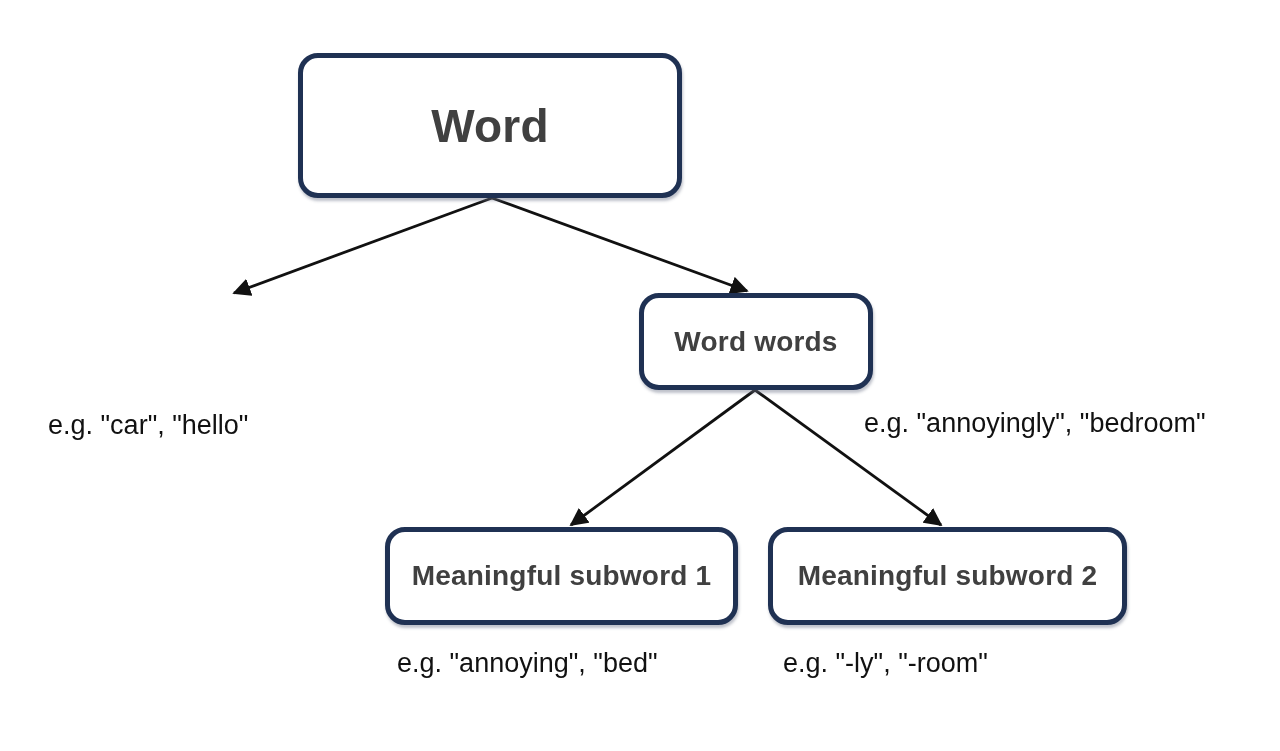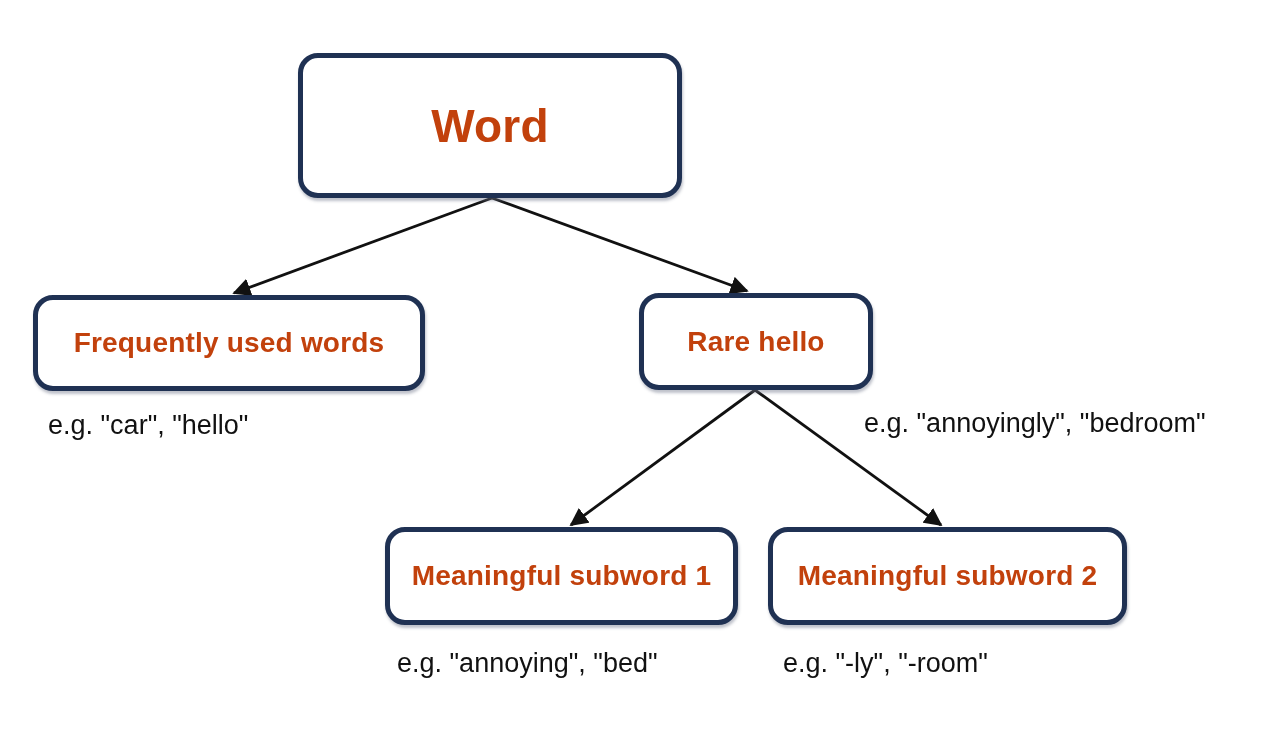--- a/index.html
+++ b/index.html
@@ -25,21 +25,21 @@
   }
   .node {
     position: absolute;
     box-sizing: border-box;
     background: #ffffff;
     border: 5px solid #1f3153;
     border-radius: 20px;
     display: flex;
     align-items: center;
     justify-content: center;
-    color: #c2410c;
+    color: #404040;
     font-weight: bold;
     font-size: 28px;
     letter-spacing: 0.2px;
     text-align: center;
     box-shadow: 1px 3px 3px rgba(110, 118, 138, 0.45);
   }
   .node-word {
     left: 298px;
     top: 53px;
     width: 384px;
@@ -97,26 +97,23 @@
     <line x1="492" y1="198" x2="234" y2="293" stroke="#111111" stroke-width="2.8" marker-end="url(#arrowhead)"></line>
     <line x1="492" y1="198" x2="747" y2="291" stroke="#111111" stroke-width="2.8" marker-end="url(#arrowhead)"></line>
     <line x1="755" y1="390" x2="571" y2="525" stroke="#111111" stroke-width="2.8" marker-end="url(#arrowhead)"></line>
     <line x1="755" y1="390" x2="941" y2="525" stroke="#111111" stroke-width="2.8" marker-end="url(#arrowhead)"></line>
   </svg>
 
   <div class="node node-word">
     <span>Word</span>
   </div>
 
-  <div class="node node-frequent">
-    <span>Frequently used words</span>
-  </div>
 
   <div class="node node-rare">
-    <span>Rare hello</span>
+    <span>Word words</span>
   </div>
 
   <div class="node node-subword1">
     <span>Meaningful subword 1</span>
   </div>
 
   <div class="node node-subword2">
     <span>Meaningful subword 2</span>
   </div>
 

